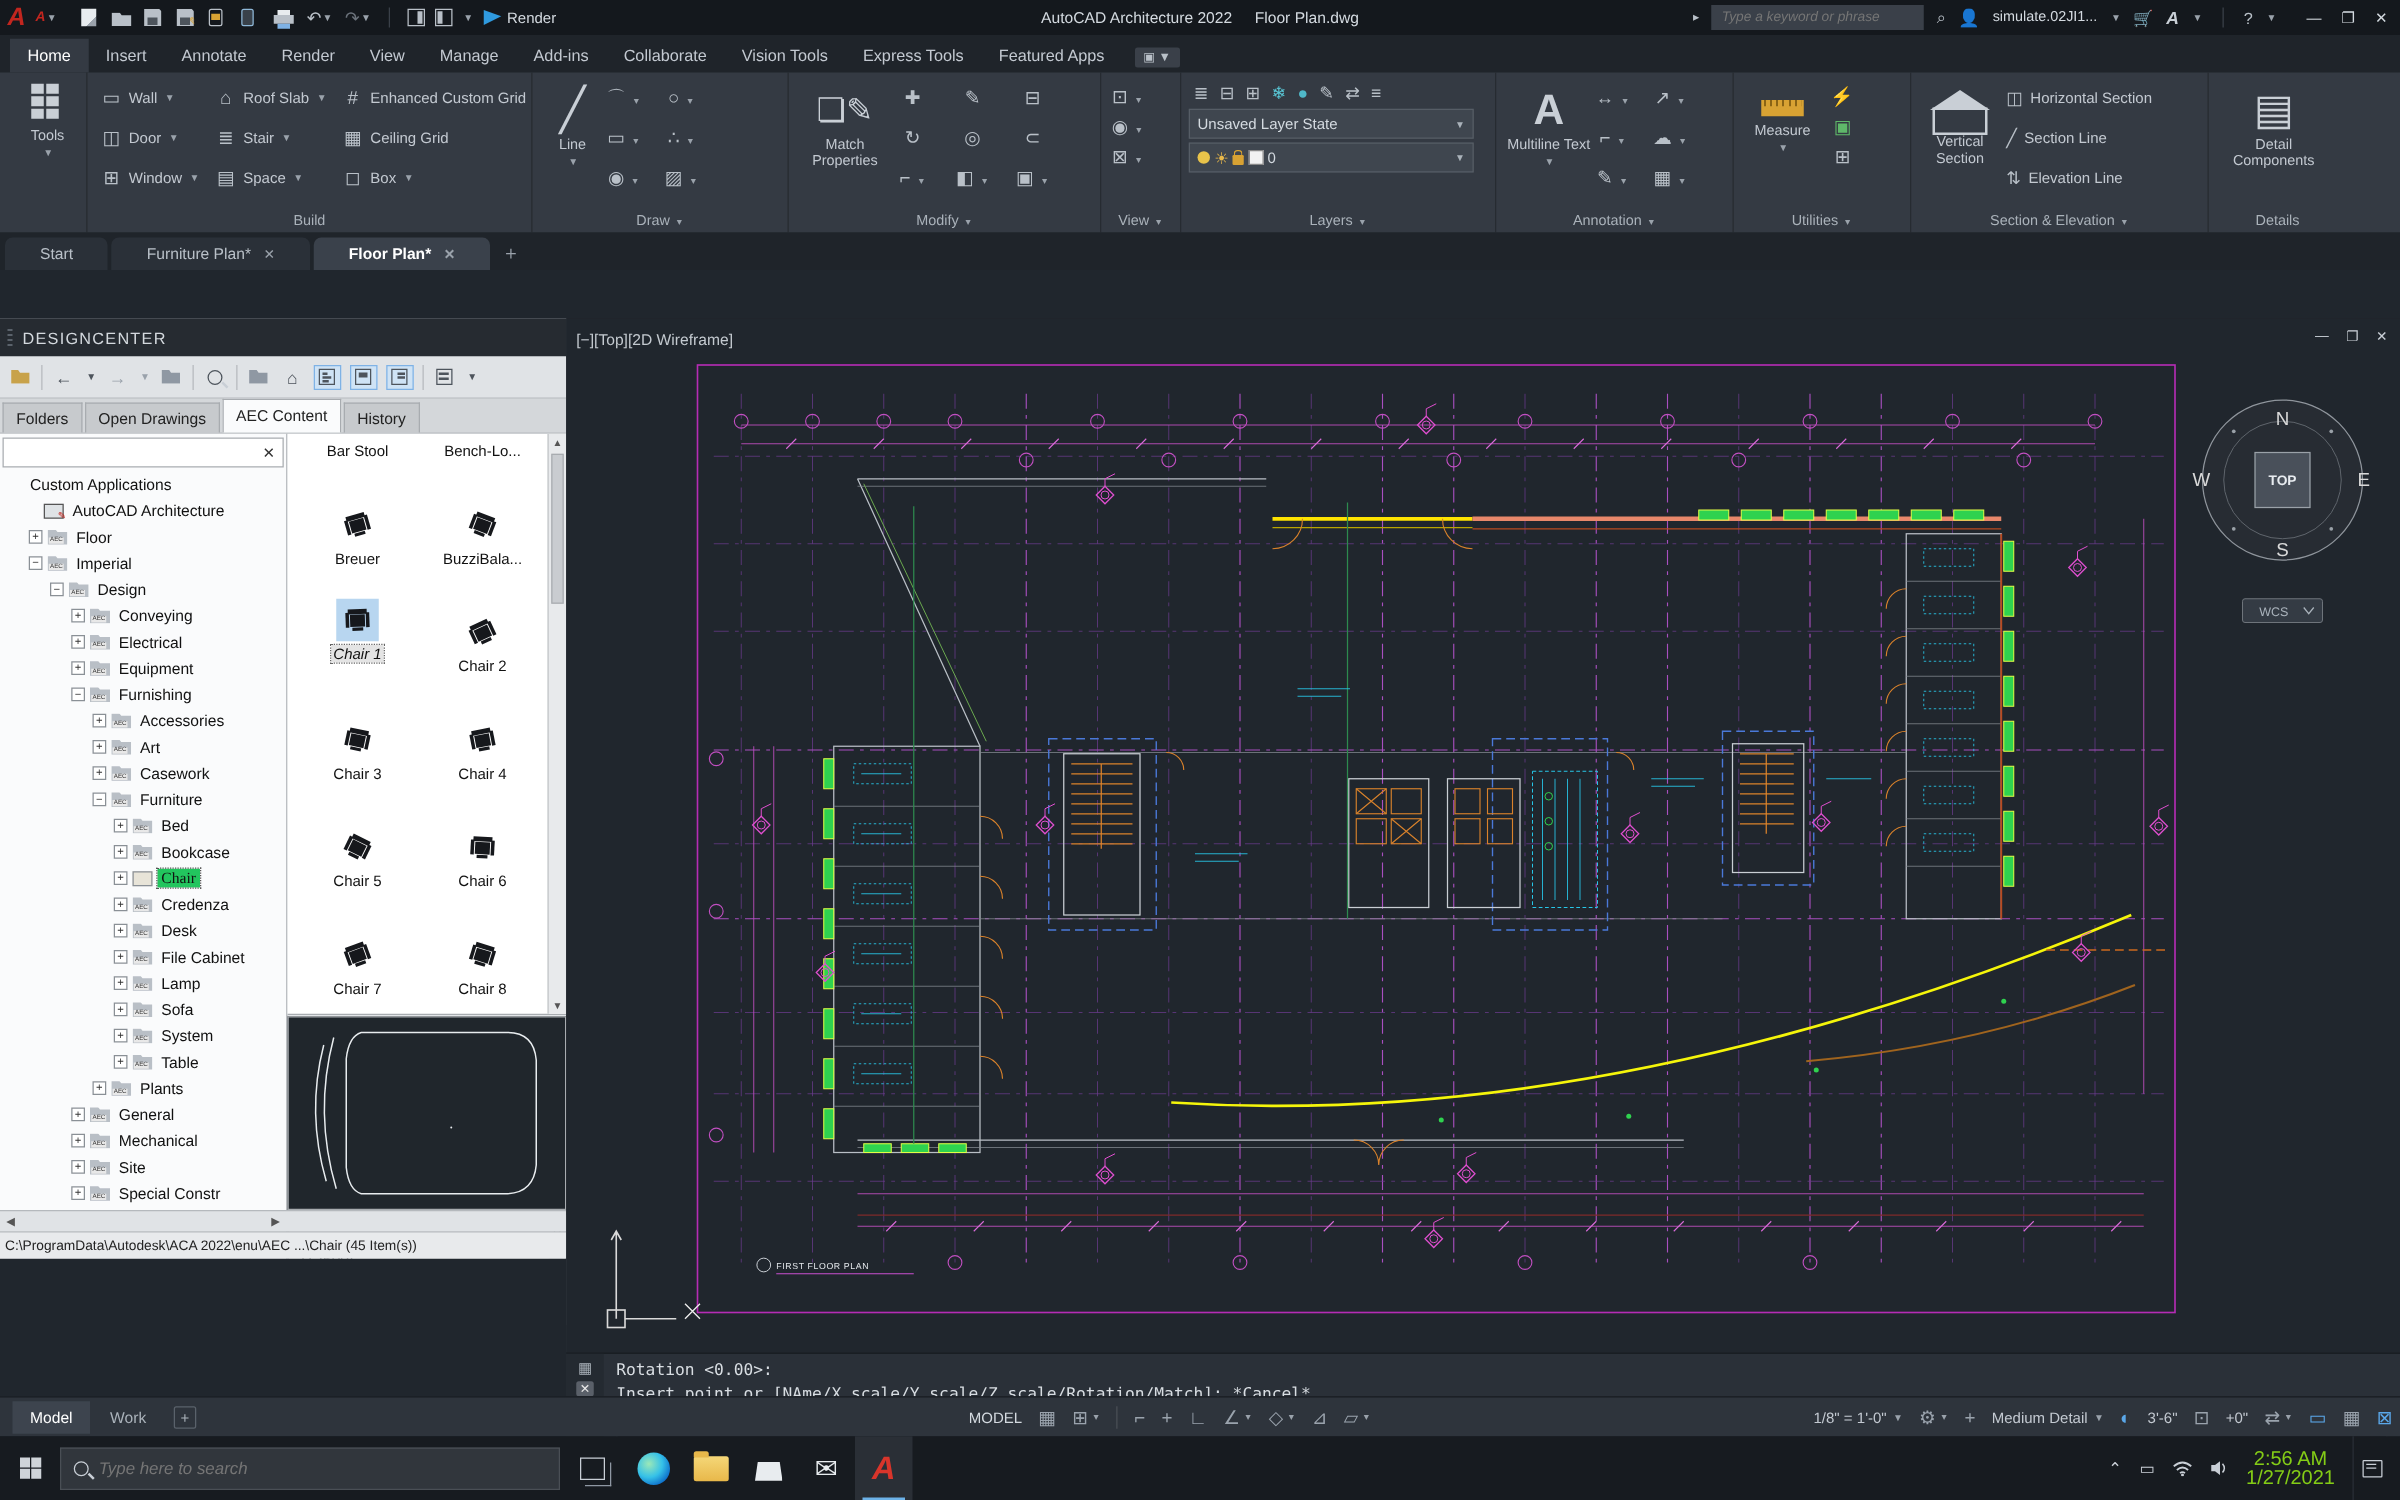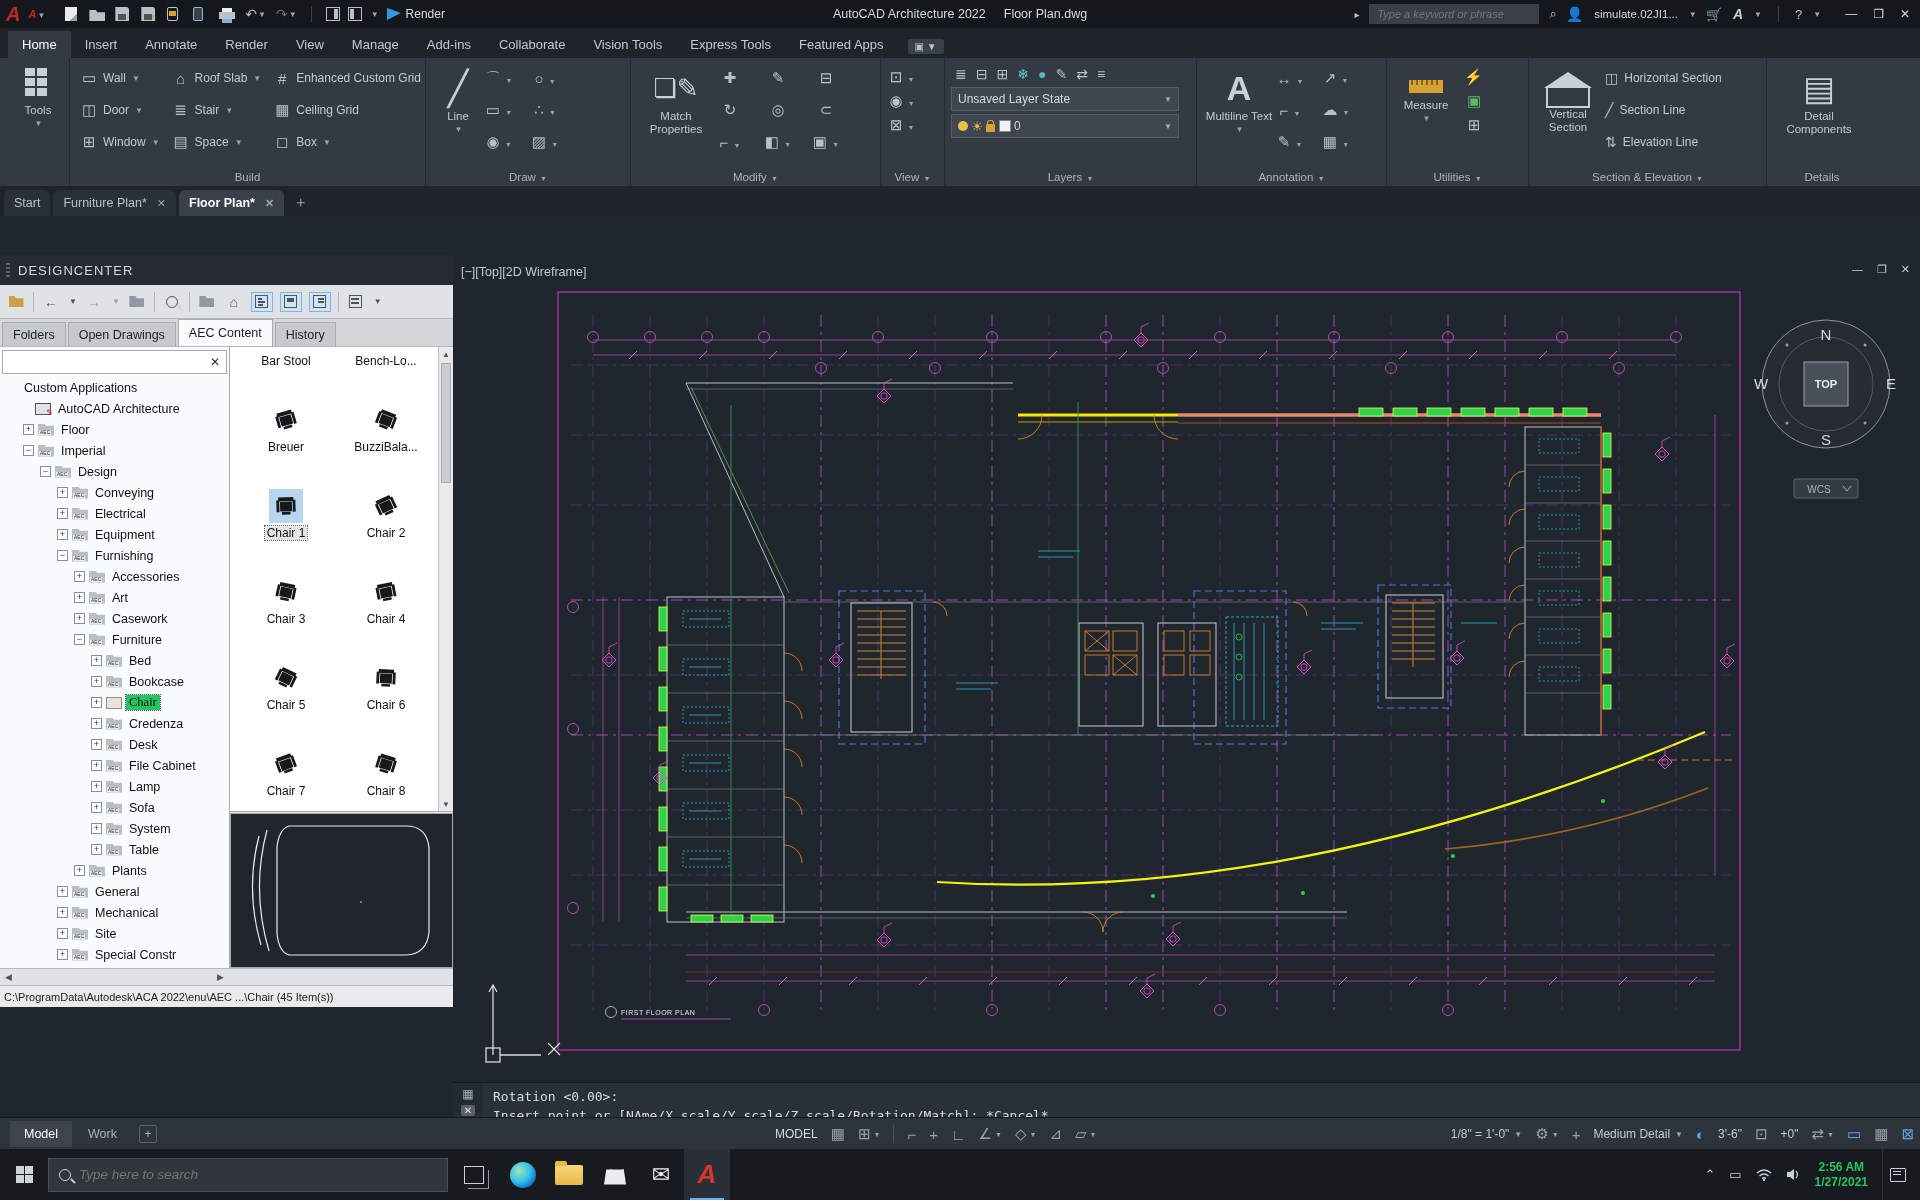--- a/index.html
+++ b/index.html
@@ -73,21 +73,21 @@
   .house { width:44px; height:34px; position:relative; margin-top:8px; }
   .house::before { content:""; position:absolute; left:0; top:12px; right:0; bottom:0; border:2px solid #c9cfd6; }
   .house::after { content:""; position:absolute; left:-2px; top:-2px; border-left:24px solid transparent; border-right:24px solid transparent; border-bottom:16px solid #c9cfd6; }
   .seitem { display:flex; align-items:center; gap:6px; color:#c3c9d1; font-size:12px; height:32px; white-space:nowrap; }
   .seitem .g { color:#b9c0c8; font-size:14px; }
   .toolsico { width:26px; height:32px; display:grid; grid-template-columns:repeat(2,10px); grid-template-rows:repeat(3,8px); gap:2px; margin-bottom:4px; }
   .toolsico i { background:#c9cfd6; }
 
   
   .doctabs { position:absolute; left:0; top:186px; width:1920px; height:30px; background:#1f242a; display:flex; align-items:flex-end; padding-left:4px; }
-  .dtab { height:26px; display:flex; align-items:center; gap:10px; padding:0 10px; font-size:12.5px; color:#b9c0c8; background:#2a3038; border-radius:6px 6px 0 0; margin-right:3px; }
+  .dtab { height:26px; display:flex; align-items:center; gap:10px; padding:0 28px; font-size:12.5px; color:#b9c0c8; background:#2a3038; border-radius:6px 6px 0 0; margin-right:3px; }
   .dtab.active { background:#3a414b; color:#fff; font-weight:bold; }
   .dtab .x { color:#9aa2ab; font-size:11px; }
   .dtab-plus { color:#9aa2ab; font-size:15px; margin-left:6px; margin-bottom:4px; }
 
   
   .main { position:absolute; left:0; top:216px; width:1920px; height:901px;margin-top:39px; }
 
   
   .palette { position:absolute; left:0; top:0; width:453px; height:901px; background:#e3e6e9; }
   .pal-title { height:30px; background:#262b31; color:#d4d9de; font-size:13px; letter-spacing:1px; display:flex; align-items:center; padding-left:18px; position:relative; }
@@ -180,21 +180,21 @@
   .tapp.active::after { content:""; position:absolute; left:6px; right:6px; bottom:0; height:2px; background:#6cb2e8; }
   .edgeico { width:26px; height:26px; border-radius:50%; background:radial-gradient(circle at 35% 35%, #9be8b8, #35c1e8 45%, #0a68c8 80%); }
   .fxico { width:28px; height:20px; background:linear-gradient(#f5d778,#e8b84a); border-radius:2px; position:relative; }
   .fxico::before { content:""; position:absolute; left:0; top:-4px; width:12px; height:5px; background:#e8b84a; border-radius:2px 2px 0 0; }
   .storeico { width:22px; height:20px; background:#e8ecef; clip-path:polygon(10% 25%,90% 25%,100% 100%,0 100%); position:relative; }
   .storeico::before { content:""; position:absolute; left:6px; top:-5px; width:10px; height:8px; border:2px solid #e8ecef; border-bottom:none; border-radius:5px 5px 0 0; }
   .mailico { color:#e8ecef; font-size:22px; line-height:22px; }
   .acadico { color:#d8352b; font-size:26px; font-weight:bold; font-style:italic; }
   .tray { margin-left:auto; display:flex; align-items:center; gap:14px; padding-right:8px; color:#d4dae0; }
   .trayico { font-size:13px; color:#c9cfd6; }
-  .clock { text-align:center; font-size:12px; line-height:15px; color:#22c55e;font-weight:bold; }
+  .clock { text-align:center; font-size:16px; line-height:15px; color:#84cc16; }
   .notif { width:30px; height:51px; display:flex; align-items:center; justify-content:center; border-left:1px solid #2a2f36; }
   .notifico { width:16px; height:14px; border:1.6px solid #c9cfd6; border-radius:1px; position:relative; }
   .notifico::after { content:""; position:absolute; left:2px; top:2px; width:8px; height:1.6px; background:#c9cfd6; box-shadow:0 3px 0 #c9cfd6; }
 </style>
 </head>
 <body>
 
 <div class="screen">
 
   <div class="titlebar">
@@ -744,21 +744,21 @@
                 <svg width="26" height="26" viewBox="0 0 24 24" style="transform:rotate(21deg)">
                   <g fill="#16181c">
                     <rect x="5" y="4" width="14" height="3.6"></rect>
                     <rect x="6.5" y="8" width="11" height="9"></rect>
                     <rect x="3.2" y="6.5" width="2.6" height="11"></rect>
                     <rect x="18.2" y="6.5" width="2.6" height="11"></rect>
                     <rect x="8" y="17.5" width="8" height="2.4"></rect>
                   </g>
                 </svg>
               </div><span class="clabel">BuzziBala...</span></div>
-            <div class="citem" style="left: 8px; top: 142px;"><div class="cico sel">
+            <div class="citem" style="left: 8px; top: 132px; font-style: italic;"><div class="cico sel">
                 <svg width="26" height="26" viewBox="0 0 24 24" style="transform:rotate(-2deg)">
                   <g fill="#16181c">
                     <rect x="5" y="4" width="14" height="3.6"></rect>
                     <rect x="6.5" y="8" width="11" height="9"></rect>
                     <rect x="3.2" y="6.5" width="2.6" height="11"></rect>
                     <rect x="18.2" y="6.5" width="2.6" height="11"></rect>
                     <rect x="8" y="17.5" width="8" height="2.4"></rect>
                   </g>
                 </svg>
               </div><span class="clabel sel">Chair 1</span></div>

